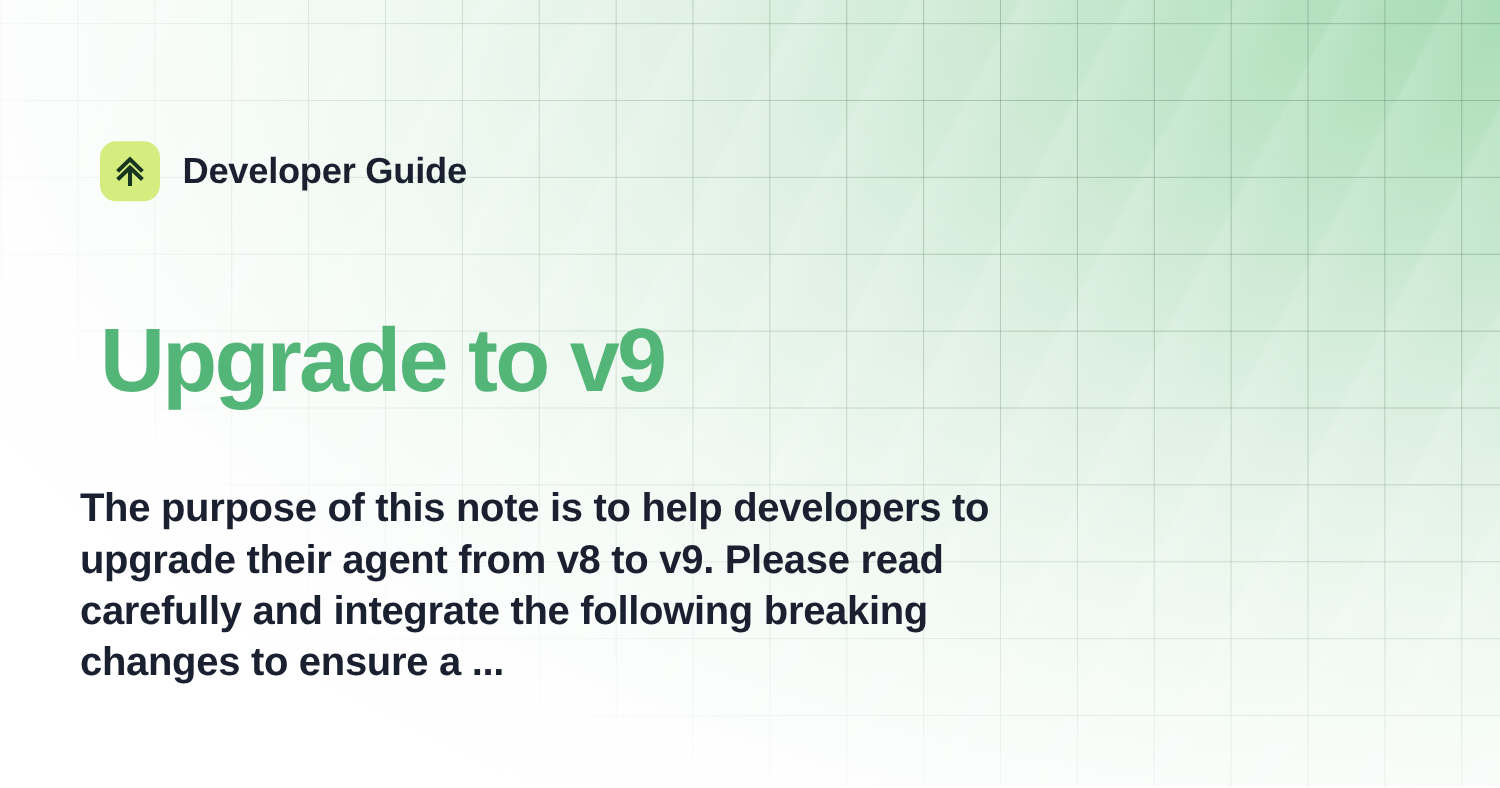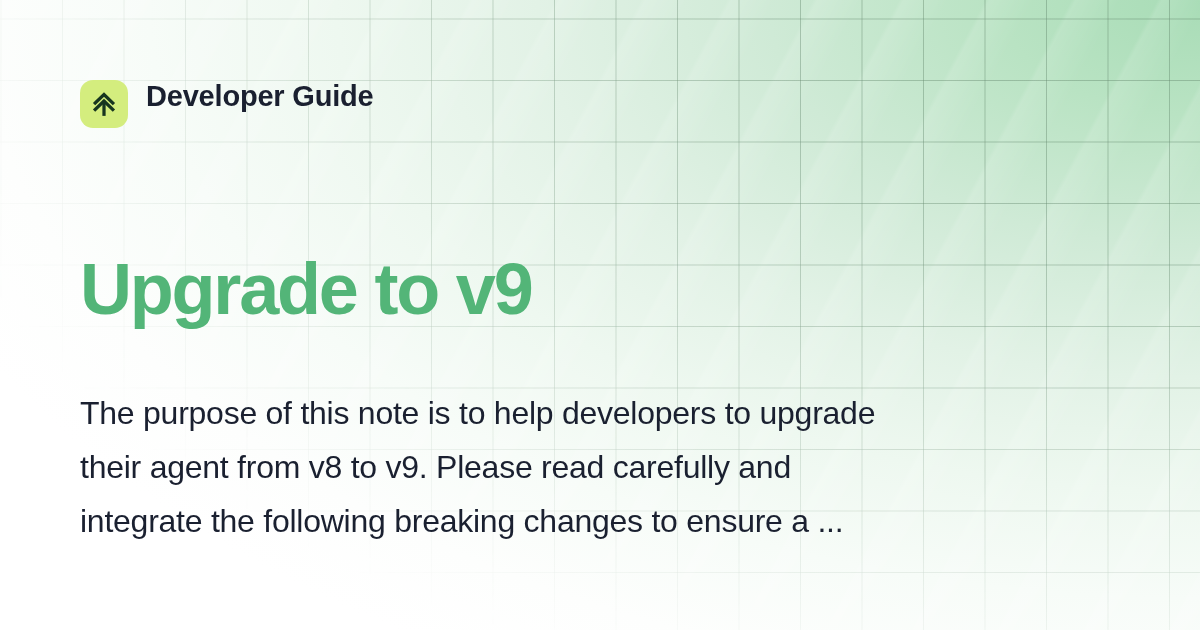--- a/index.html
+++ b/index.html
@@ -78,23 +78,24 @@
   
   .content {
     position:absolute;
     inset:0;
     padding:80px;
   }
 
   
   .brand {
     display:flex;
-    align-items:flex-start;
+    align-items:center;
     gap:18px;
     height:48px;
+    margin-top:33px;
   }
   .brand-badge {
     width:48px;
     height:48px;
     border-radius:13px;
     background:#d4ed7e;
     display:flex;
     align-items:center;
     justify-content:center;
     flex:0 0 auto;
@@ -117,26 +118,26 @@
     line-height:1.0;
     font-weight:700;
     letter-spacing:-2.2px;
     color:#53b578;
     white-space:nowrap;
   }
 
   
   .description {
     position:absolute;
-    left:80px;
+    left:64px;
     top:386px;
     width:800px;
     font-size:32px;
-    line-height:54px;
-    font-weight:400;
+    line-height:41px;
+    font-weight:700;
     letter-spacing:-0.25px;
     color:#1a2030;
   }
 </style>
 </head>
 <body>
 
 <div class="canvas">
 
   <div class="bg-gradient"></div>

